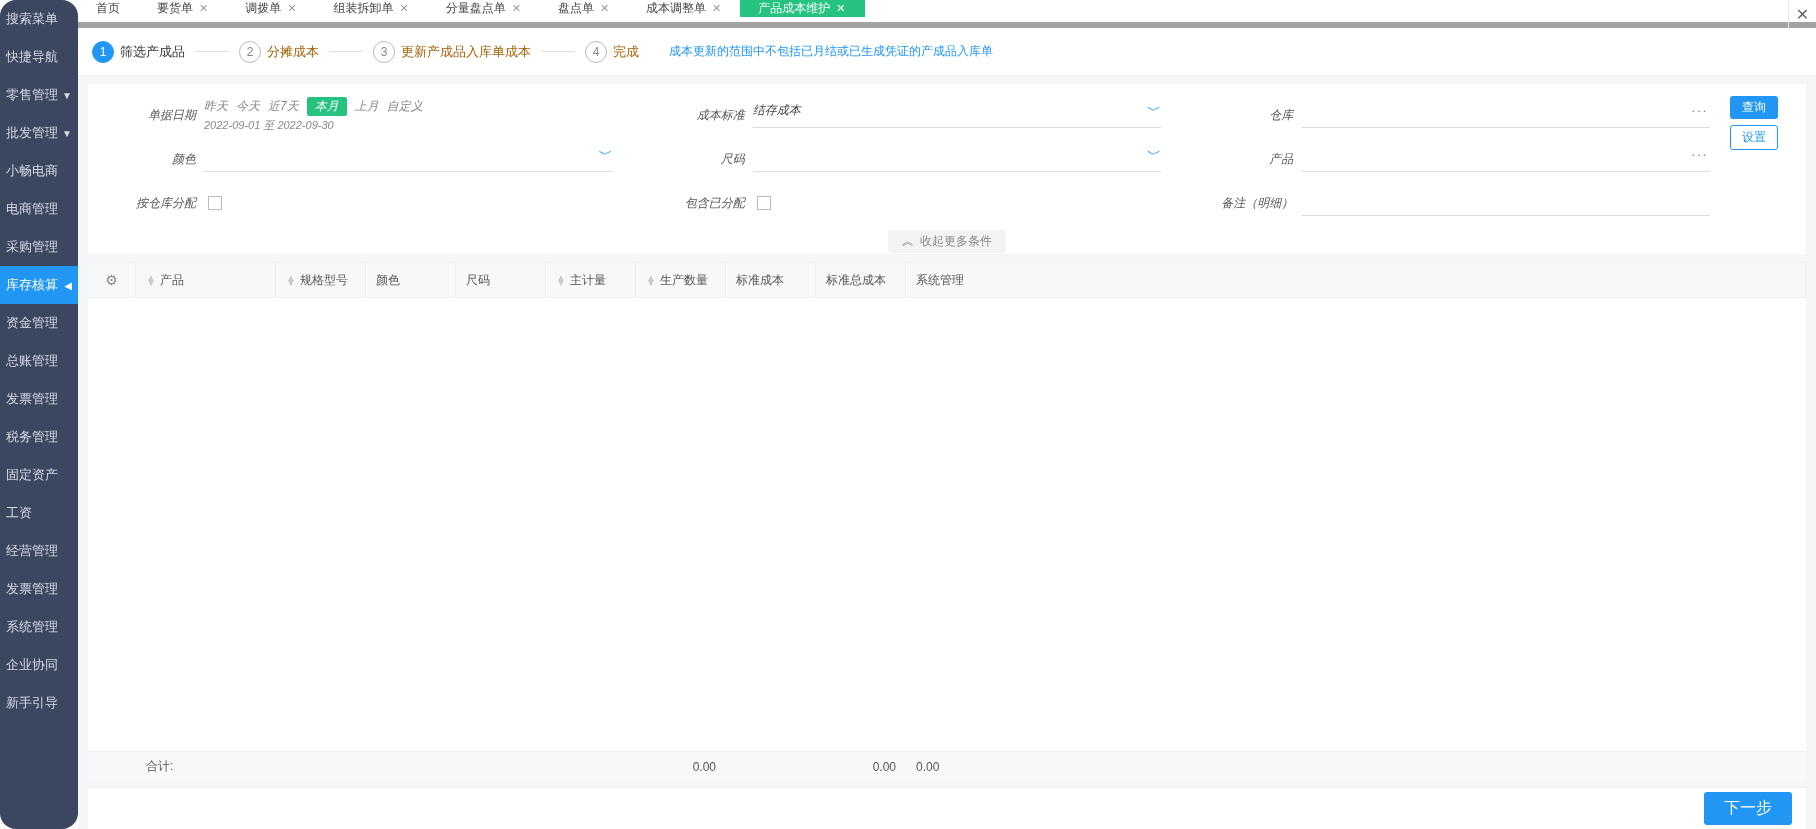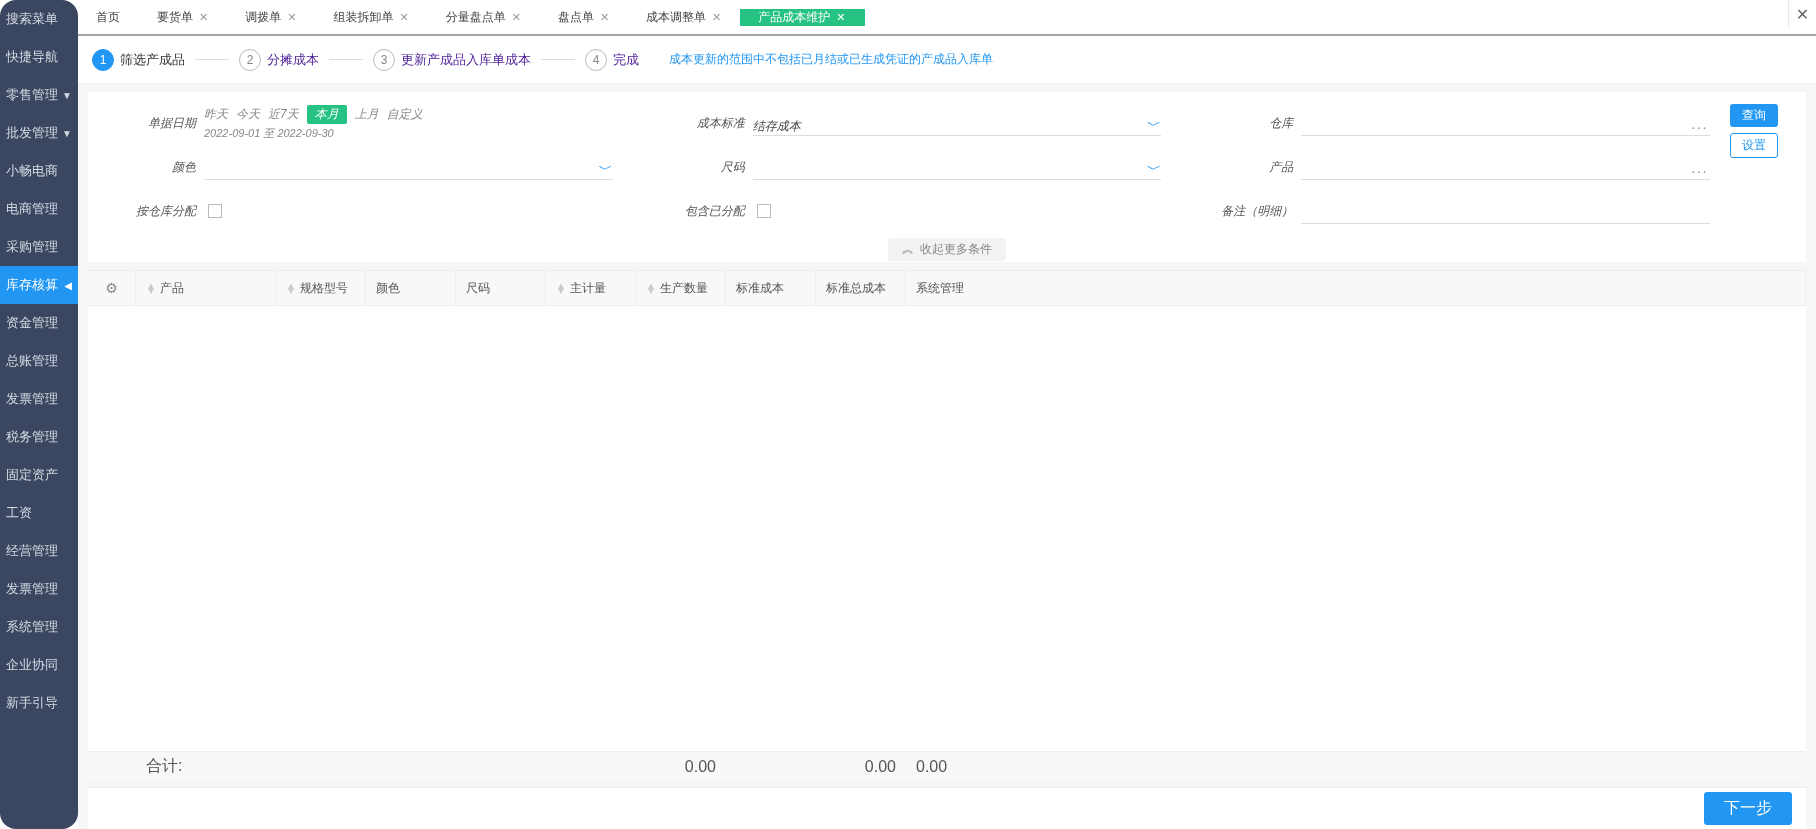--- a/index.html
+++ b/index.html
@@ -10,43 +10,43 @@
     .sidebar { width:78px; background:#3b4761; color:#d5d9e2; flex-shrink:0; overflow-y:auto;border-radius:16px; }
     .sidebar-item { height:38px; display:flex; align-items:center; padding-left:6px; font-size:13px; cursor:pointer; position:relative; }
     .sidebar-item.active { background:#2196f3; color:#fff; }
     .sidebar-item .arrow { position:absolute; right:6px; font-size:10px; color:#d5d9e2; }
     .sidebar-item.active .arrow { color:#fff; }
 
     
     .main { flex:1; display:flex; flex-direction:column; overflow:hidden; background:#f5f6f8; }
 
     
-    .tabs { height:36px; display:flex; align-items:center; background:#fff; border-bottom:2px solid #a3a3a3; position:relative; }
+    .tabs { height:28px; display:flex; align-items:flex-start; background:#fff; border-bottom:6px solid #a3a3a3; position:relative; }
     .tab { padding:0 18px; display:flex; align-items:center; font-size:12px; color:#444; cursor:pointer; border-right:1px solid transparent; }
     .tab .close { margin-left:6px; color:#999; font-size:11px; }
     .tab.active { background:#26c281; color:#fff; }
     .tab.active .close { color:#fff; }
     .tabs-close-all { position:absolute; right:0; top:0; width:28px; height:28px; display:flex; align-items:center; justify-content:center; font-size:16px; color:#666; border-left:1px solid #e8e8e8; cursor:pointer; }
 
     
     .steps-bar { height:48px; display:flex; align-items:center; padding:0 14px; background:#fff; border-bottom:1px solid #eee; font-size:13px; }
     .step { display:flex; align-items:center; }
     .step-num { width:22px; height:22px; border-radius:50%; border:1px solid #bbb; color:#888; display:flex; align-items:center; justify-content:center; font-size:12px; margin-right:6px; }
     .step.active .step-num { background:#2196f3; border-color:#2196f3; color:#fff; }
-    .step-label { color:#4c1d95; }
+    .step-label { color:#a16207; }
     .step.active .step-label { color:#333; font-weight:500; }
     .step-sep { width:34px; height:1px; background:#ddd; margin:0 10px; }
     .steps-hint { margin-left:30px; color:#2196f3; font-size:12px; }
 
     
     .filter-panel { background:#fff; margin:8px 10px 0 10px; padding:12px 16px 0 16px; position:relative; }
     .filter-grid { display:grid; grid-template-columns: 1fr 1fr 1fr; gap:6px 40px;font-style:italic; }
     .filter-row { display:flex; align-items:center; min-height:38px; }
     .filter-label { width:100px; text-align:right; padding-right:8px; font-size:12px; color:#555; flex-shrink:0; }
-    .filter-field { flex:1; border-bottom:1px solid #ddd; height:26px; display:flex; align-items:flex-end; font-size:12px; color:#444; position:relative; }
+    .filter-field { flex:1; border-bottom:1px solid #ddd; height:26px; display:flex; align-items:flex-start; font-size:12px; color:#444; position:relative; }
     .filter-field .chevron { margin-left:auto; color:#2196f3; font-size:14px; padding-right:2px; }
     .filter-field .dots { margin-left:auto; color:#888; font-size:14px; padding-right:2px; letter-spacing:1px; }
     .filter-checkbox { width:14px; height:14px; border:1px solid #bbb; margin-left:4px; }
 
     .date-quick { display:flex; align-items:center; gap:8px; font-size:12px; }
     .date-chip { color:#888; cursor:pointer; }
     .date-chip.pill { background:#26c281; color:#fff; border-radius:2px; padding:1px 8px; }
     .date-range { font-size:11px; color:#888; margin-top:2px; }
 
     .btn-col { display:flex; flex-direction:column; gap:6px; align-items:flex-start; }
@@ -57,21 +57,21 @@
     .collapse-bar { height:26px; display:flex; align-items:center; justify-content:center; font-size:12px; color:#888; margin-top:6px; }
     .collapse-bar .pill { background:#f2f3f5; padding:3px 14px; border-radius:3px; display:flex; align-items:center; gap:6px; cursor:pointer; }
 
     
     .table-wrap { background:#fff; margin:8px 10px 0 10px; flex:1; display:flex; flex-direction:column; overflow:hidden; }
     .thead { display:flex; align-items:center; height:36px; background:#f7f8fa; border-top:1px solid #eee; border-bottom:1px solid #eee; font-size:12px; color:#555; }
     .th { padding:0 10px; display:flex; align-items:center; border-right:1px solid #eee; height:100%; }
     .th.gear { width:48px; justify-content:center; color:#888; font-size:14px; }
     .sort { color:#ccc; font-size:10px; margin-right:4px; display:flex; flex-direction:column; line-height:5px; }
     .tbody { flex:1; overflow:auto; }
-    .tfoot { display:flex; align-items:center; height:30px; background:#f7f8fa; border-top:1px solid #eee; font-size:16px; color:#555; }
+    .tfoot { display:flex; align-items:center; height:30px; background:#f7f8fa; border-top:1px solid #eee; font-size:12px; color:#555; }
     .tf { padding:0 10px; }
 
     
     .footer { height:42px; background:#fff; border-top:1px solid #eee; display:flex; align-items:center; justify-content:flex-end; padding:0 14px; margin:6px 10px 0 10px; }
     .btn.next { background:#2196f3; color:#fff; padding:6px 20px; font-size:16px; }
 
     
     .c-prod{width:140px}.c-spec{width:90px}.c-color{width:90px}.c-size{width:90px}.c-unit{width:90px}
     .c-qty{width:90px}.c-stdcost{width:90px}.c-stdtotal{width:90px}.c-amt{flex:1}
   </style>

